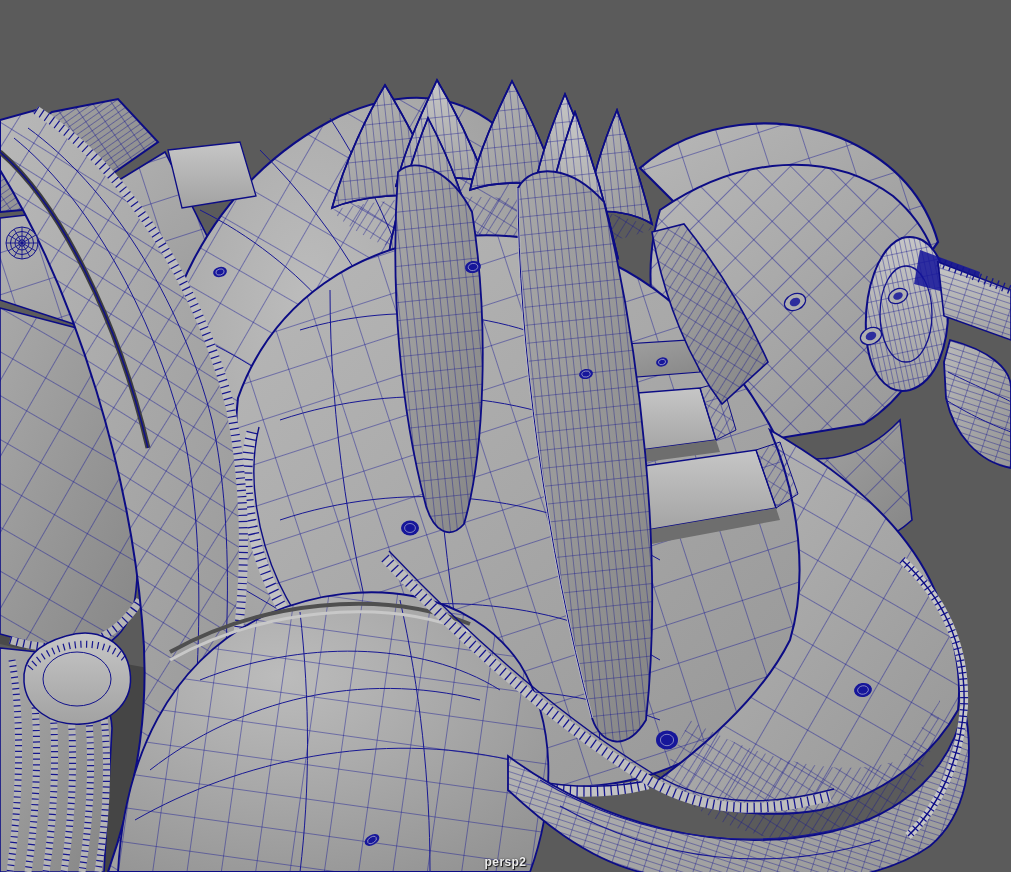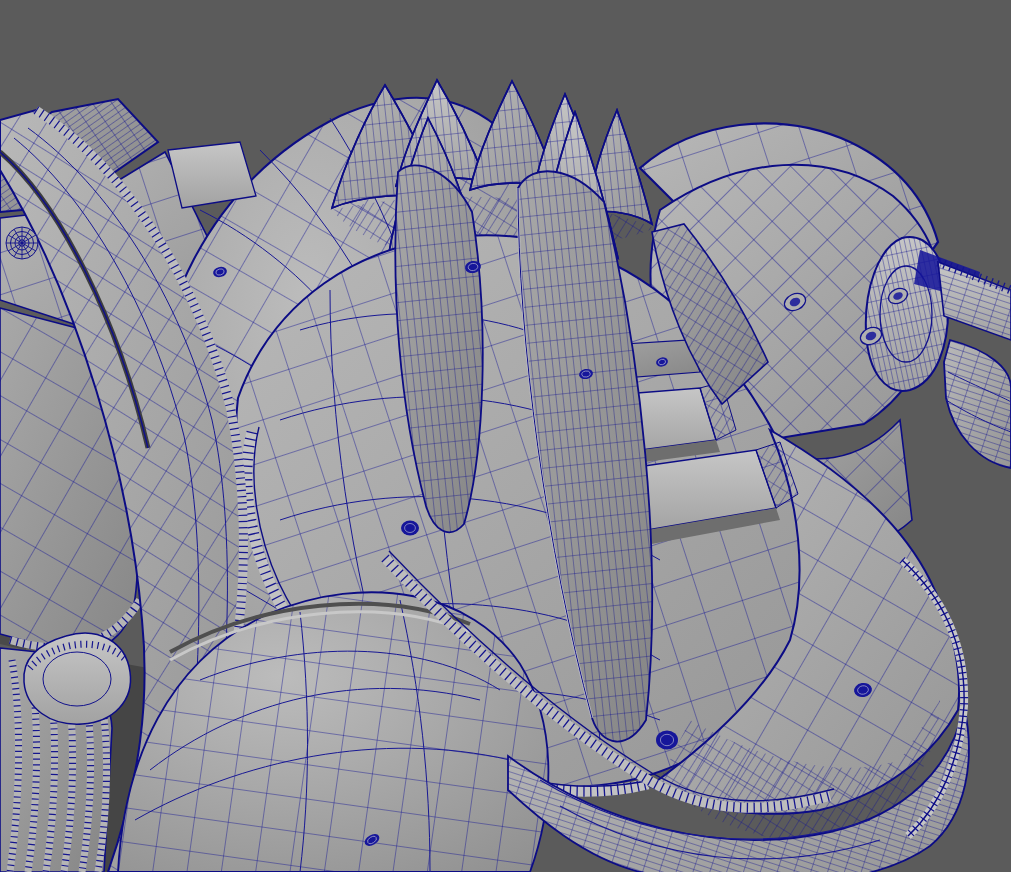--- a/index.html
+++ b/index.html
@@ -336,13 +336,14 @@
         <ellipse rx="5" ry="3.5" fill="#16169a" opacity="0.85"></ellipse>
       </g>
       <g transform="translate(871,336) rotate(-25)">
         <ellipse rx="11" ry="8" fill="#b0b0b0" stroke="#12128c" stroke-width="1.3"></ellipse>
         <ellipse rx="5.5" ry="4" fill="#16169a" opacity="0.85"></ellipse>
       </g>
     </g>
   </g>
 </svg>
 
+<div class="camera-label">persp2</div>
 </div>
 
 </body></html>

